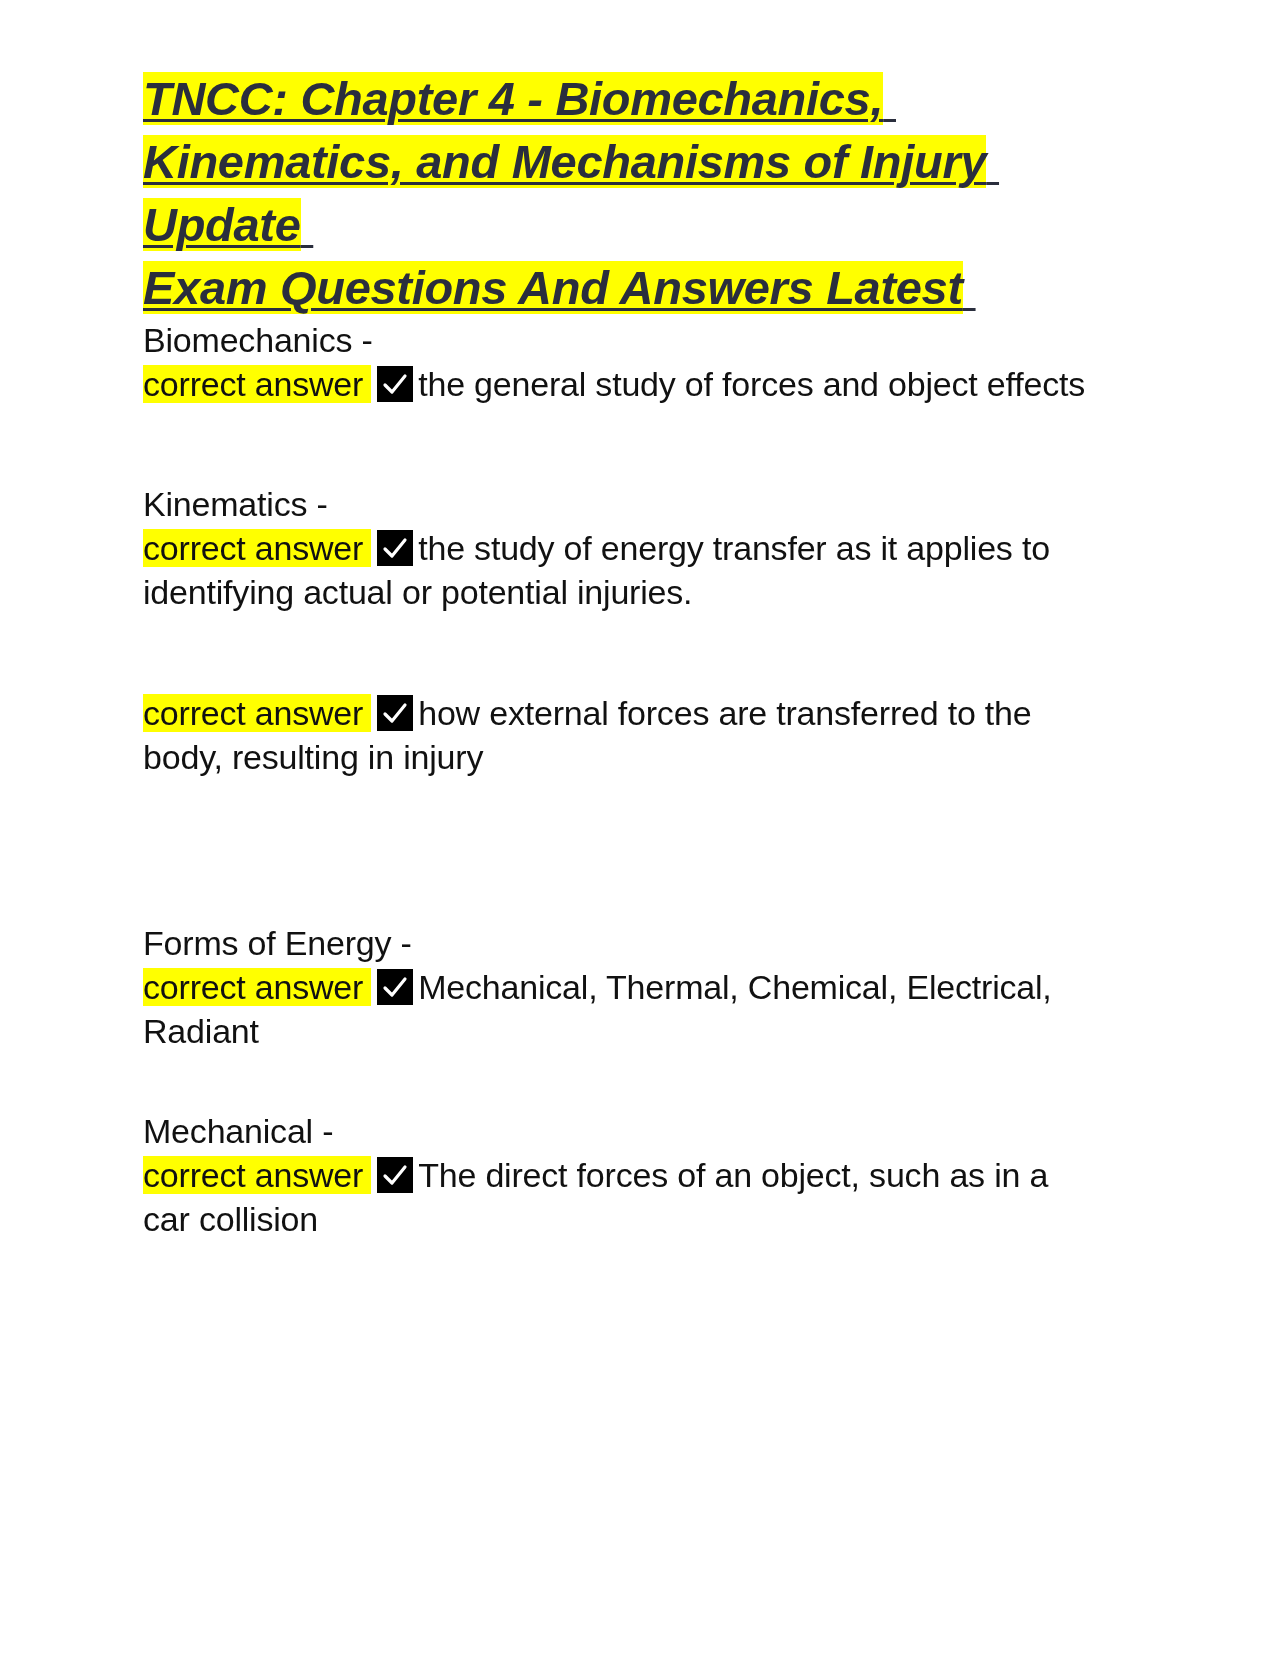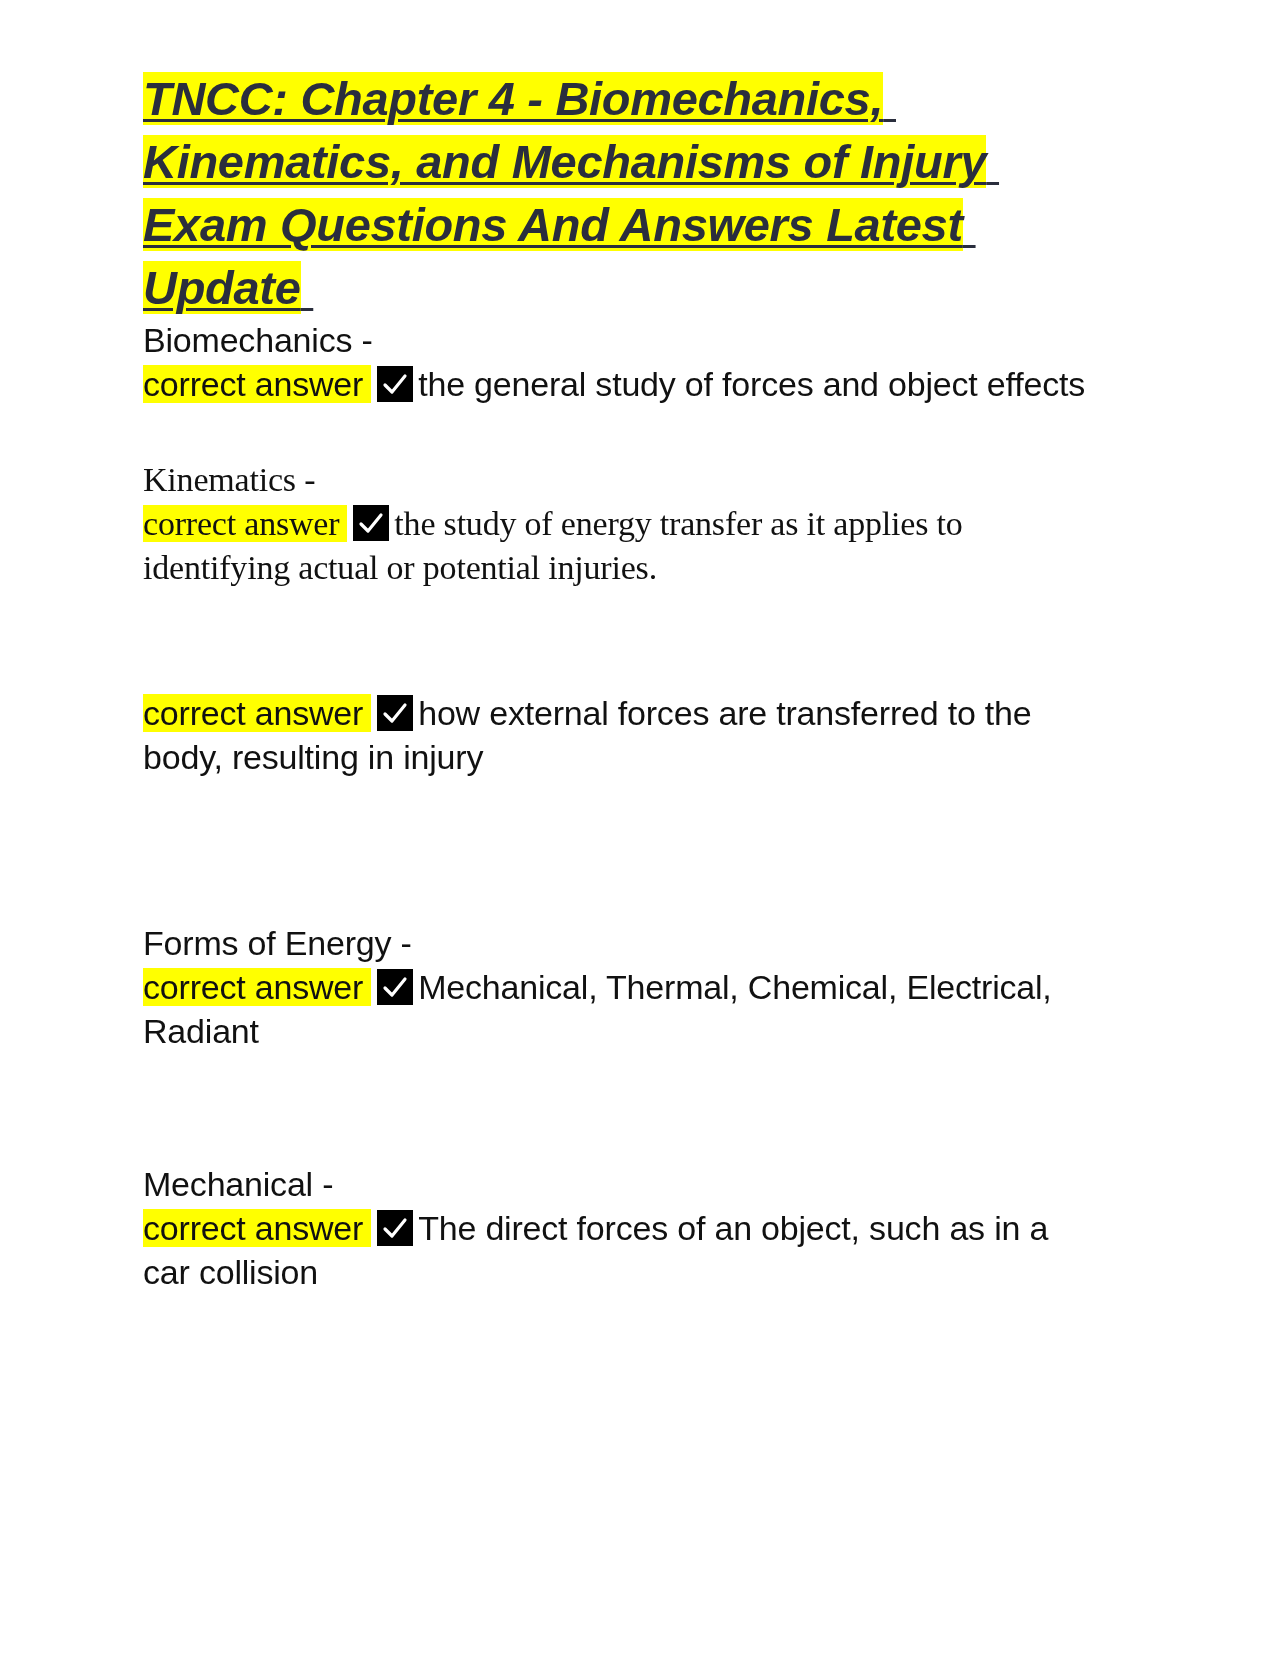--- a/index.html
+++ b/index.html
@@ -17,51 +17,51 @@
   .check svg { position:absolute; left:5px; top:6px; }
 </style>
 </head>
 <body>
 
 <div class="page">
 
   <h1 class="title" style="margin:0;">
     <span class="title-line"><span class="hl">TNCC: Chapter 4 - Biomechanics,</span><span class="trail"> </span></span>
     <span class="title-line"><span class="hl">Kinematics, and Mechanisms of Injury</span><span class="trail"> </span></span>
+    <span class="title-line"><span class="hl">Update</span><span class="trail"> </span></span>
     <span class="title-line"><span class="hl">Exam Questions And Answers Latest</span><span class="trail"> </span></span>
-    <span class="title-line"><span class="hl">Update</span><span class="trail"> </span></span>
   </h1>
 
   <div class="entry" style="top:318px;">
     <span class="term">Biomechanics -</span>
     <span class="ans"><span class="label">correct answer</span><span class="check"><svg width="26" height="24" viewBox="0 0 26 24">
             <path d="M3 13 L10 20 L23 4" stroke="#fff" stroke-width="3.2" fill="none" stroke-linecap="round" stroke-linejoin="round"></path>
           </svg></span><span>the general study of forces and object effects</span></span>
   </div>
 
-  <div class="entry" style="top:458px;font-family:Liberation Serif, serif;">
+  <div class="entry" style="top:482px;">
     <span class="term">Kinematics -</span>
     <span class="ans"><span class="label">correct answer</span><span class="check"><svg width="26" height="24" viewBox="0 0 26 24">
             <path d="M3 13 L10 20 L23 4" stroke="#fff" stroke-width="3.2" fill="none" stroke-linecap="round" stroke-linejoin="round"></path>
           </svg></span><span>the study of energy transfer as it applies to identifying actual or potential injuries.</span></span>
   </div>
 
   <div class="entry" style="top:691px;">
     <span class="ans"><span class="label">correct answer</span><span class="check"><svg width="26" height="24" viewBox="0 0 26 24">
             <path d="M3 13 L10 20 L23 4" stroke="#fff" stroke-width="3.2" fill="none" stroke-linecap="round" stroke-linejoin="round"></path>
           </svg></span><span>how external forces are transferred to the body, resulting in injury</span></span>
   </div>
 
   <div class="entry" style="top:900px;margin-top:21px;">
     <span class="term">Forms of Energy -</span>
     <span class="ans"><span class="label">correct answer</span><span class="check"><svg width="26" height="24" viewBox="0 0 26 24">
             <path d="M3 13 L10 20 L23 4" stroke="#fff" stroke-width="3.2" fill="none" stroke-linecap="round" stroke-linejoin="round"></path>
           </svg></span><span>Mechanical, Thermal, Chemical, Electrical, Radiant</span></span>
   </div>
 
-  <div class="entry" style="top:1162px;">
+  <div class="entry" style="top:1109px;">
     <span class="term">Mechanical -</span>
     <span class="ans"><span class="label">correct answer</span><span class="check"><svg width="26" height="24" viewBox="0 0 26 24">
             <path d="M3 13 L10 20 L23 4" stroke="#fff" stroke-width="3.2" fill="none" stroke-linecap="round" stroke-linejoin="round"></path>
           </svg></span><span>The direct forces of an object, such as in a car collision</span></span>
   </div>
 
 </div>
 
 </body></html>

